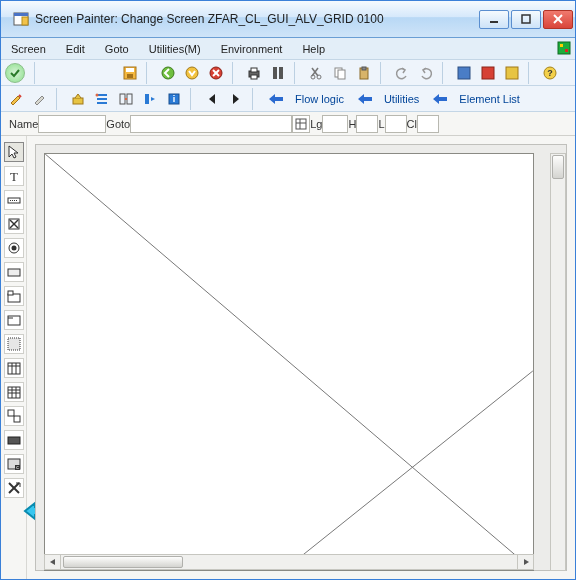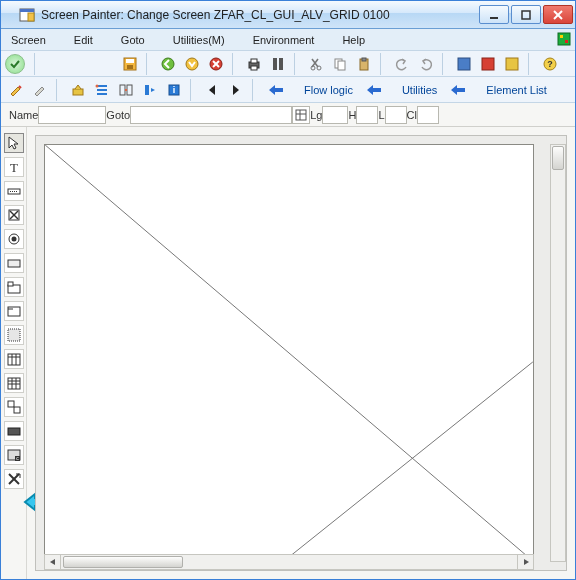--- a/index.html
+++ b/index.html
@@ -1,31 +1,31 @@
 <!DOCTYPE html>
 <html><head>
 <meta charset="utf-8">
 <style>
   * { box-sizing: border-box; margin: 0; padding: 0; }
   body { font-family: Tahoma, Arial, sans-serif; font-size: 11px; background: #fff; width: 576px; height: 580px; overflow: hidden; }
   .window { width: 576px; height: 580px; border: 1px solid #3a80d8; background: #fff; display: flex; flex-direction: column; }
-  .titlebar { height: 28px; background: linear-gradient(to bottom, #f5fafe, #d5e8fb 45%, #b8d8f5 46%, #cfe4f8); display: flex; align-items: center; padding: 0 2px 0 18px; border-bottom: 1px solid #6a9ed4;}
+  .titlebar { height: 37px; background: linear-gradient(to bottom, #f5fafe, #d5e8fb 45%, #b8d8f5 46%, #cfe4f8); display: flex; align-items: center; padding: 0 2px 0 12px; border-bottom: 1px solid #6a9ed4;}
   .title-icon { width: 16px; height: 16px; margin-right: 6px; }
   .title-text { flex: 1; color: #222; font-size: 12px; white-space: nowrap; overflow: hidden; }
   .winbtns { display: flex; gap: 2px; }
   .winbtn { width: 30px; height: 19px; border: 1px solid #5a8ecf; border-radius: 2px; display: flex; align-items: center; justify-content: center; background: linear-gradient(#f5fafe,#cde3f8); }
   .winbtn.close { background: linear-gradient(#f07a6e,#d9453a); border-color:#b13326;}
   .winbtn svg { display:block; }
-  .menubar { height: 22px; background: #e3eef8; display: flex; align-items: center; padding: 0 6px; gap: 20px; border-bottom: 1px solid #c4d6e6; position: relative;}
+  .menubar { height: 22px; background: #e3eef8; display: flex; align-items: center; padding: 0 6px; gap: 12px; border-bottom: 1px solid #c4d6e6; position: relative;}
   .menuitem { color: #222; cursor: default; padding: 2px 4px; }
   .menubar .corner-ind { position:absolute; right:4px; top:3px; width:14px; height:14px; }
   .toolbar { height: 26px; background: #eef4fb; display: flex; align-items: center; padding: 0 4px; gap: 2px; border-bottom: 1px solid #c4d6e6;}
   .tbtn { width: 22px; height: 22px; border: 1px solid transparent; border-radius: 2px; display: flex; align-items: center; justify-content: center; }
   .tbsep { width:6px; height:22px; border-left:1px solid #bcd0e2; margin:0 3px;}
-  .tblink { display:flex; align-items:center; gap:21px; color:#004499; padding:2px 6px; }
+  .tblink { display:flex; align-items:center; gap:12px; color:#004499; padding:2px 6px; }
   .tblink .arrow-left { width:14px; height:12px;}
   .toolbar2 { height: 26px; background: #eef4fb; display: flex; align-items: center; padding: 0 4px; gap: 2px; border-bottom: 1px solid #c4d6e6;}
   .infobar { height: 24px; background: #f6f6f4; display:flex; align-items:center; padding: 2px 8px; border-bottom:1px solid #d0d0cc;}
   .infobar label { color:#333; }
   .infobar input { height:18px; border:1px solid #b8b8b0; background:#fff; font-size:11px; padding:0 3px; }
   .infobar .ib-icon { width:18px; height:18px; border:1px solid #b8b8b0; display:flex; align-items:center; justify-content:center; background:#fff;}
   .body { flex:1; display:flex; background:#f6f6f4; overflow:hidden; }
   .palette { width:26px; background:#f6f6f4; border-right:1px solid #d8d8d4; padding: 6px 2px; display:flex; flex-direction:column; gap:4px; align-items:center; position:relative;}
   .palbtn { width:20px; height:20px; border:1px solid #cfcfca; background:#fff; display:flex; align-items:center; justify-content:center; }
   .palbtn.active { border-color:#888; background:#e6e6e0; }

